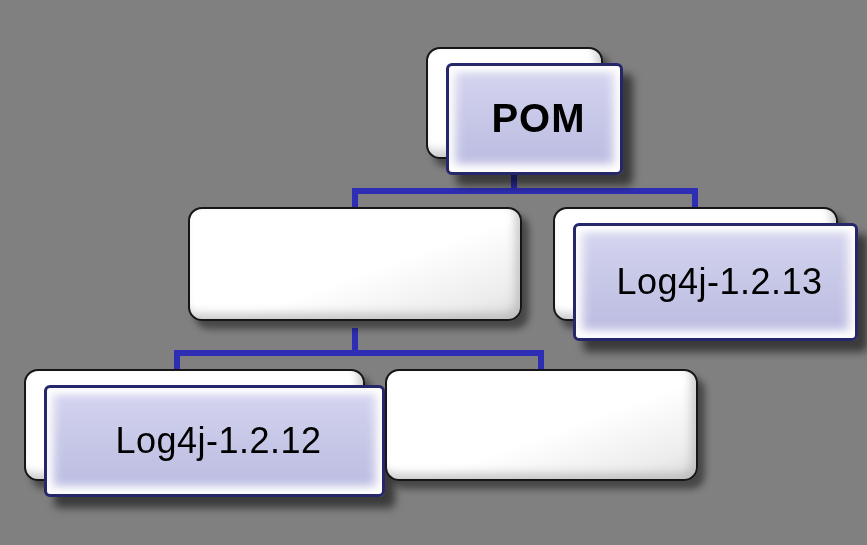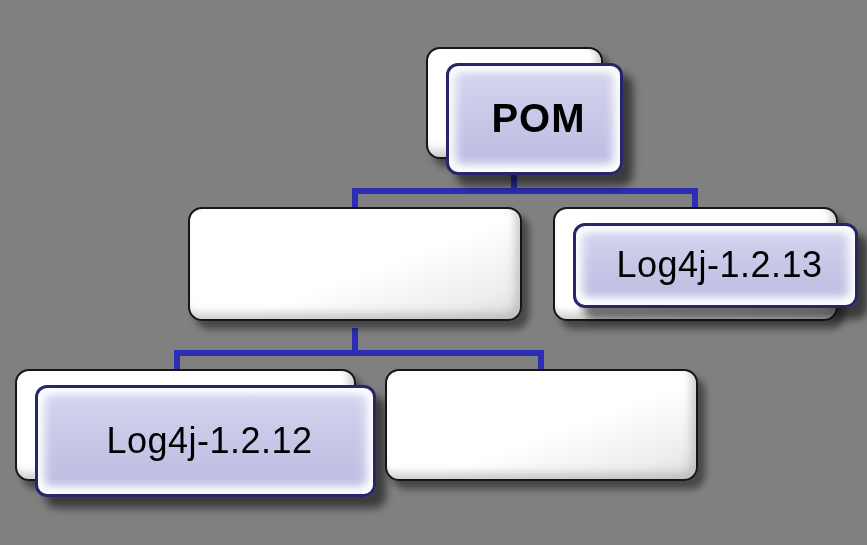--- a/index.html
+++ b/index.html
@@ -38,21 +38,21 @@
     border-radius:14px;
     border:2px solid #161616;
     background:linear-gradient(160deg,#ffffff 55%,#ededed 85%,#dcdcdc 100%);
     box-shadow:7px 8px 7px rgba(0,0,0,0.45),
                inset -5px -6px 9px rgba(165,165,165,0.55),
                inset 4px 4px 6px rgba(255,255,255,0.9);
   }
   .front-card{
     position:absolute;
     left:20px;top:16px;
-    border-radius:12px;
+    border-radius:6px;
     border:3px solid var(--node-border);
     background:linear-gradient(180deg,#d7d7f1 0%,#c8c8e8 45%,#bbbbe1 100%);
     box-shadow:10px 11px 9px rgba(0,0,0,0.55),
                inset 0 6px 9px rgba(255,255,255,0.9),
                inset 0 -8px 10px rgba(255,255,255,0.95),
                inset 8px 0 10px rgba(255,255,255,0.7),
                inset -8px 0 10px rgba(255,255,255,0.7);
     display:flex;
     align-items:center;
     justify-content:center;
@@ -71,23 +71,23 @@
   #g-pom .front-card{width:177px;height:112px;}
   #g-pom .label{font-size:40px;font-weight:bold;letter-spacing:1px;}
 
   #g-commons{left:188px;top:207px;width:354px;height:130px;}
   #g-commons .back-card{width:334px;height:114px;}
   #g-commons .front-card{width:334px;height:114px;}
   #g-commons .label{max-width:250px;}
 
   #g-log4j13{left:553px;top:207px;width:305px;height:130px;}
   #g-log4j13 .back-card{width:285px;height:114px;}
-  #g-log4j13 .front-card{width:285px;height:85px;}
+  #g-log4j13 .front-card{width:285px;height:118px;}
 
-  #g-log4j12{left:15px;top:369px;width:361px;height:155px;}
+  #g-log4j12{left:24px;top:369px;width:361px;height:155px;}
   #g-log4j12 .back-card{width:341px;height:112px;}
   #g-log4j12 .front-card{width:341px;height:112px;}
 
   #g-servlet{left:385px;top:369px;width:333px;height:128px;}
   #g-servlet .back-card{width:313px;height:112px;}
   #g-servlet .front-card{width:313px;height:112px;}
 
   
   #c-stub-pom{left:511px;top:168px;width:6px;height:26px;}
   #c-h1{left:352px;top:188px;width:346px;height:6px;}

